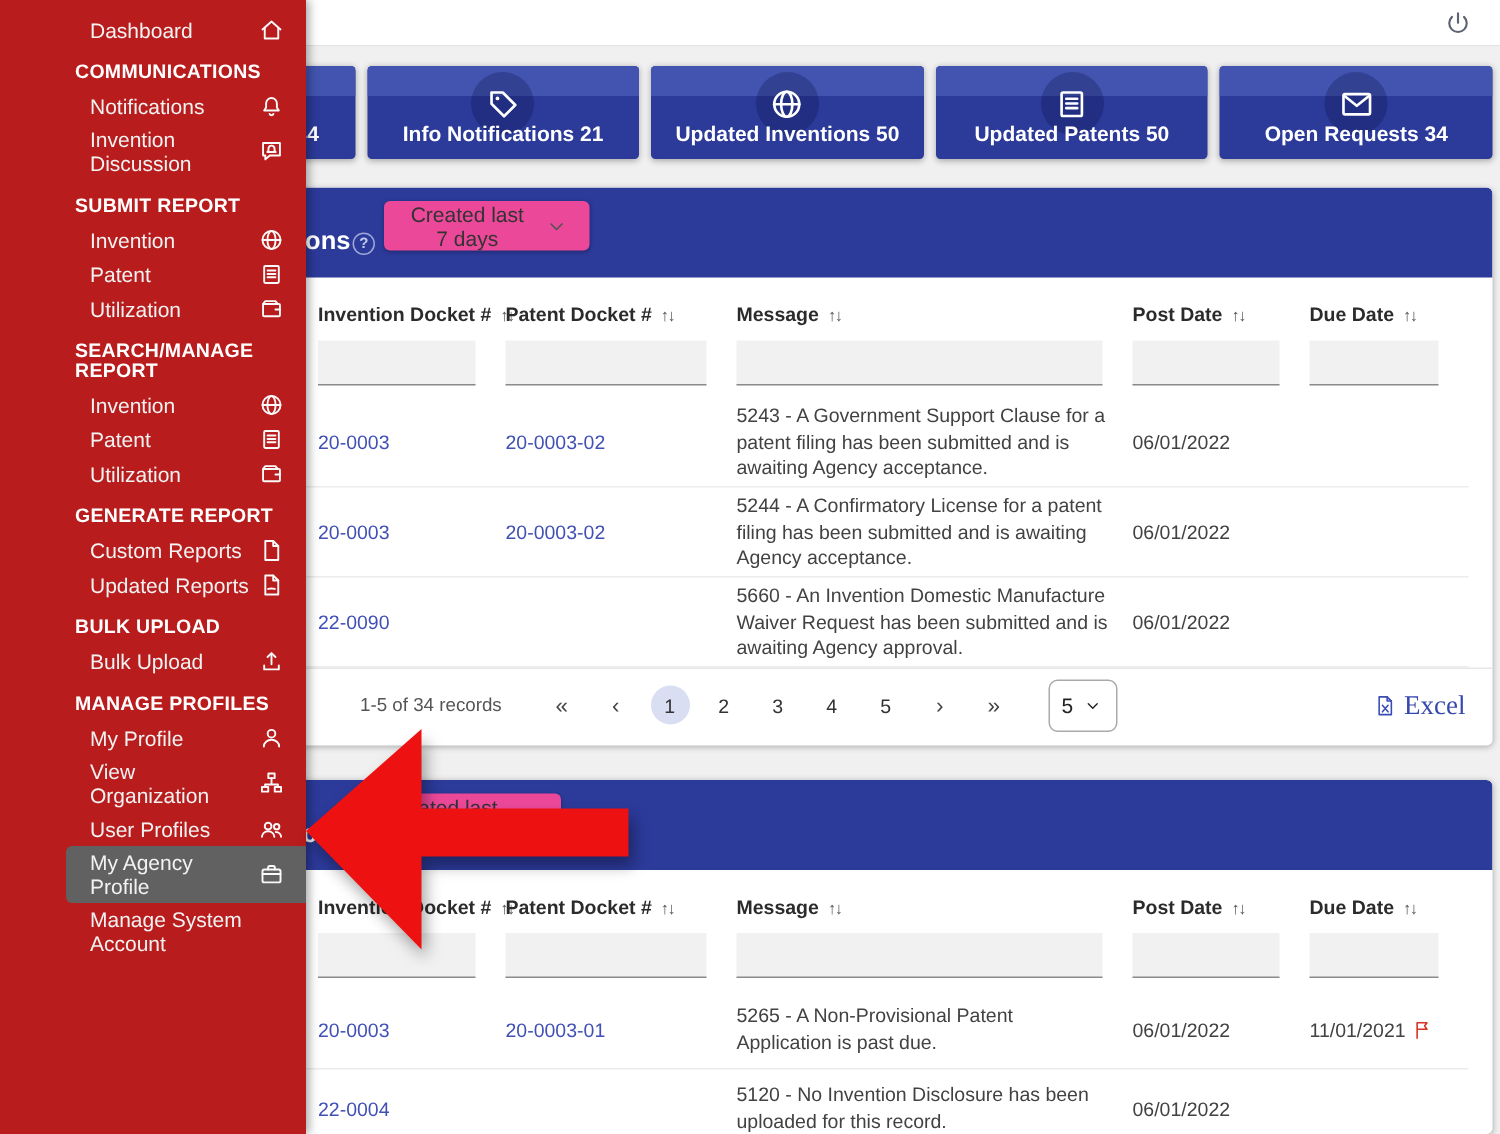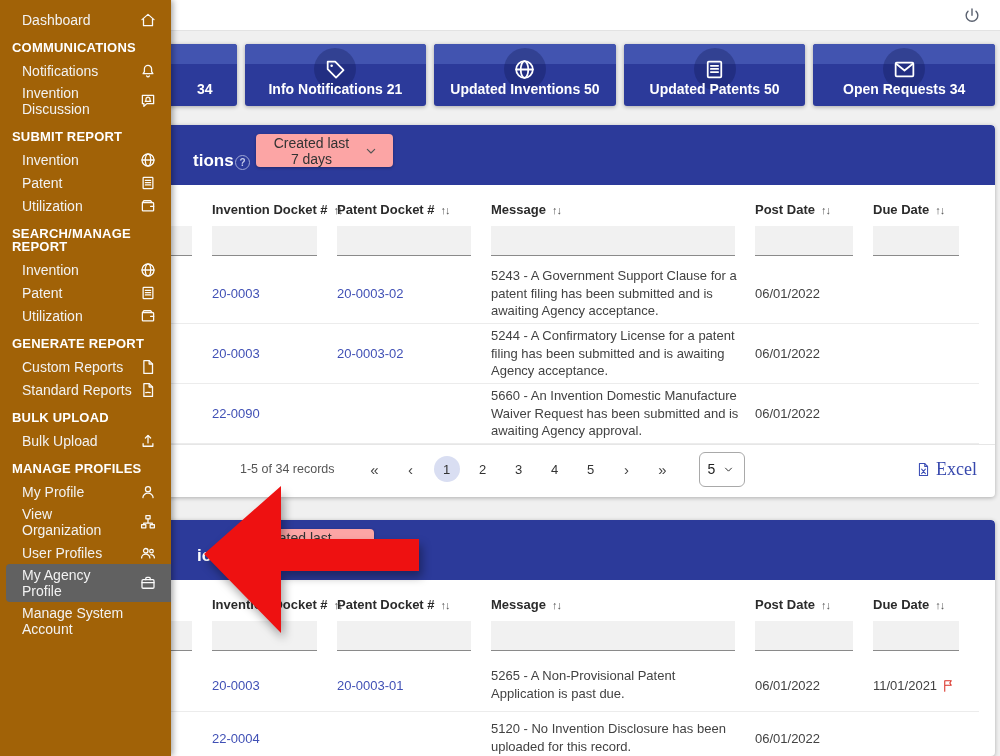--- a/index.html
+++ b/index.html
@@ -13,23 +13,23 @@
   .topbar{
     position:absolute;left:0;top:0;width:1000px;height:30px;
     background:#ffffff;border-bottom:1px solid #e3e3e3;z-index:1;
   }
   .power-btn{
     position:absolute;right:16px;top:5px;width:22px;height:22px;
     background:none;border:none;color:#5b6270;cursor:pointer;padding:0;
   }
   
   .sidebar{
-    position:absolute;left:0;top:0;width:171px;height:756px;
-    background:#a16207;z-index:10;box-shadow:2px 0 6px rgba(0,0,0,.35);
-    padding-top:8px;box-sizing:border-box;color:#f2f2f2;
+    position:absolute;left:0;top:0;width:204px;height:756px;
+    background:#b91c1c;z-index:10;box-shadow:2px 0 6px rgba(0,0,0,.35);
+    padding-top:8px;box-sizing:border-box;color:#f2f2f2;padding-left:38px;
   }
   .sb-section{
     font-size:13px;font-weight:bold;color:#ffffff;
     padding:5px 12px;margin-top:5px;line-height:13px;letter-spacing:.2px;
   }
   .sb-item{
     display:flex;align-items:center;justify-content:space-between;
     min-height:23px;padding:0 14px 0 22px;cursor:pointer;font-size:14px;
   }
   .sb-item .sb-label{line-height:16px;padding:3px 0;max-width:128px;}
@@ -71,21 +71,21 @@
     position:absolute;top:27px;color:#ffffff;font-size:17px;font-weight:bold;line-height:18px;
   }
   #panel1 .panel-title{left:138px;}
   #panel2 .panel-title{left:142px;}
   .help-icon{
     position:absolute;left:180px;top:30px;width:15px;height:15px;border-radius:50%;
     border:1.5px solid #9ea7d6;color:#c3c9ea;font-size:10px;font-weight:bold;
     display:flex;align-items:center;justify-content:center;box-sizing:border-box;
   }
   .range-btn{
-    position:absolute;top:9px;height:33px;background:#fca5a5;border:none;border-radius:4px;
+    position:absolute;top:9px;height:33px;background:#ec4899;border:none;border-radius:4px;
     box-shadow:0 1px 3px rgba(0,0,0,.3);display:flex;align-items:center;gap:10px;
     padding:0 14px;font-size:14px;color:#333;cursor:pointer;
     font-family:"Liberation Sans", sans-serif;
   }
   #panel1 .range-btn{left:201px;width:137px;box-sizing:border-box;}
   #panel2 .range-btn{left:185px;width:134px;box-sizing:border-box;}
   .range-btn .icn{color:#555;}
   
   .table{padding:0 16px;margin-top:15px;}
   .trow{display:grid;grid-template-columns:141px 125px 154px 264px 118px 1fr;align-items:center;}
@@ -442,21 +442,21 @@
     <div class="sb-item">
       <span class="sb-label">Custom Reports</span>
       <span class="icn sb-icn">
         <svg viewBox="0 0 24 24" width="18" height="18" fill="none" stroke="currentColor" stroke-width="1.7" stroke-linecap="round" stroke-linejoin="round">
           <path d="M6.5 3.5h7l4.5 4.5v12.5H6.5z"></path>
           <path d="M13.5 3.5V8H18"></path>
         </svg>
       </span>
     </div>
     <div class="sb-item">
-      <span class="sb-label">Standard Reports</span>
+      <span class="sb-label">Updated Reports</span>
       <span class="icn sb-icn">
         <svg viewBox="0 0 24 24" width="18" height="18" fill="none" stroke="currentColor" stroke-width="1.7" stroke-linecap="round" stroke-linejoin="round">
           <path d="M6.5 3.5h7l4.5 4.5v12.5H6.5z"></path>
           <path d="M13.5 3.5V8H18"></path>
           <path d="M9 15.5c2-.6 4-.6 6 0"></path>
         </svg>
       </span>
     </div>
     <div class="sb-section">BULK UPLOAD</div>
     <div class="sb-item">

